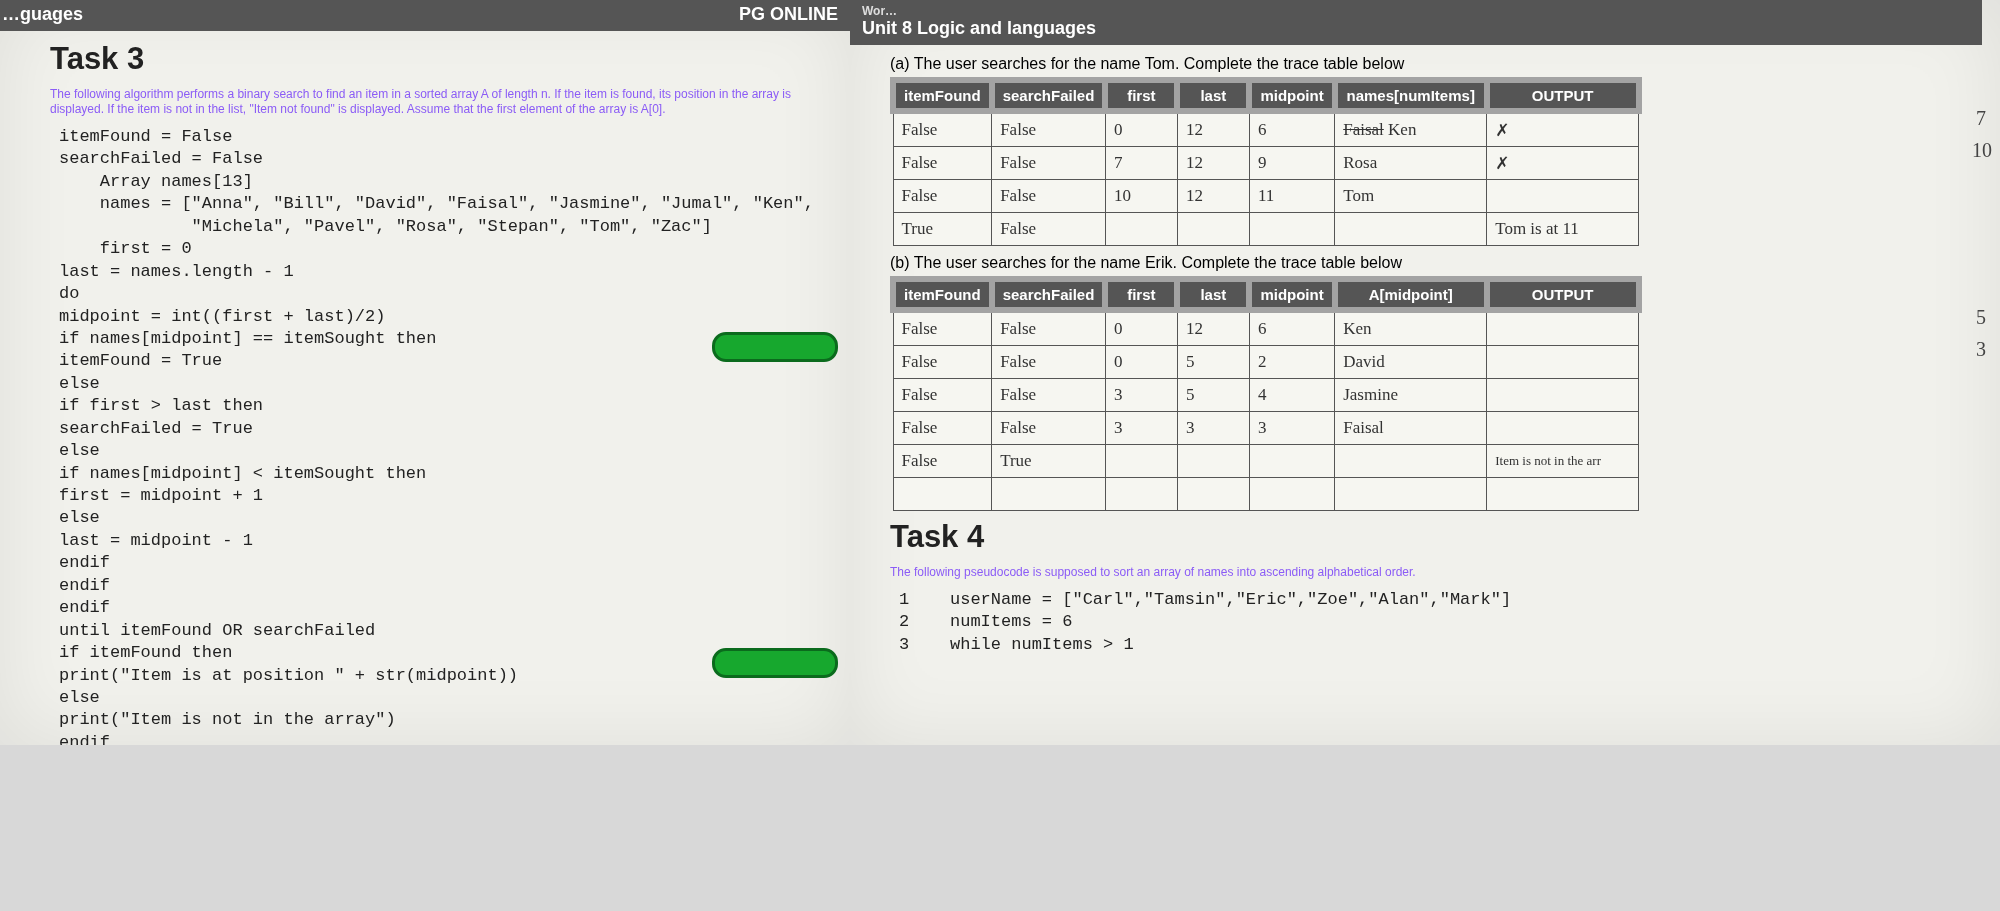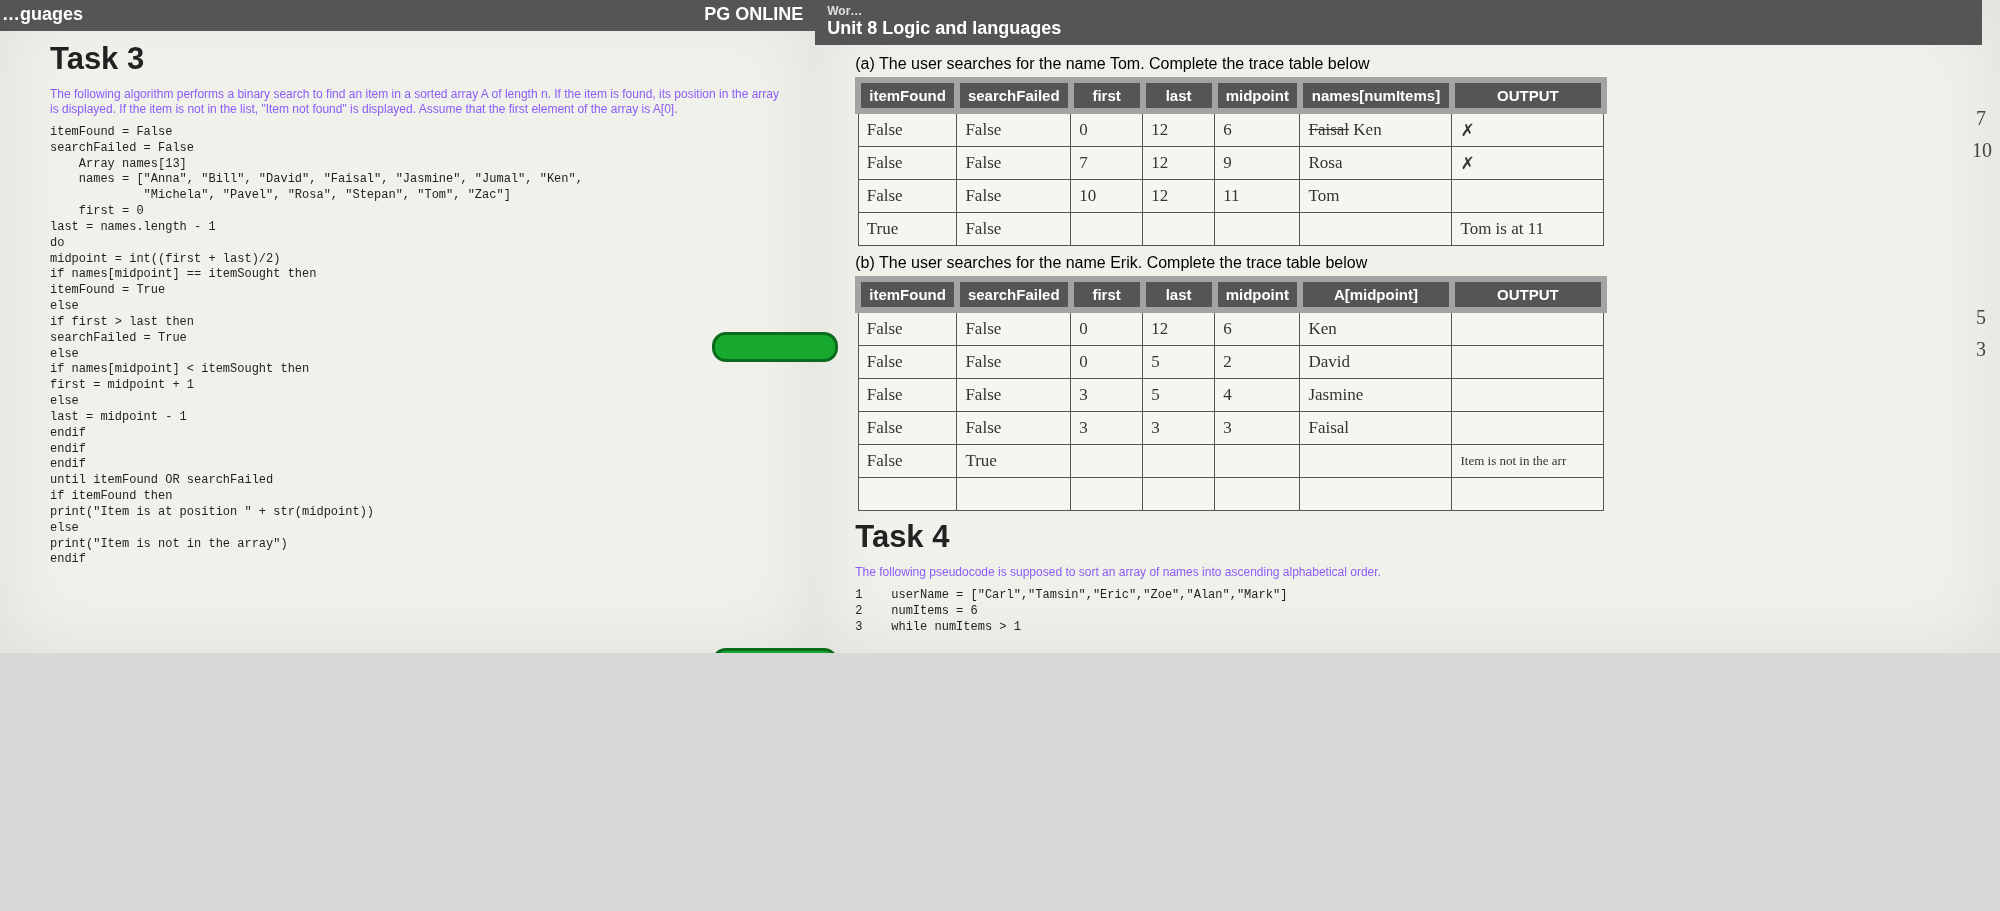--- a/index.html
+++ b/index.html
@@ -1,28 +1,28 @@
 <!DOCTYPE html>
 <html><head>
 <meta charset="utf-8">
 <style>
   html,body{margin:0;padding:0;font-family:Arial,Helvetica,sans-serif;background:#d8d8d8;}
-  .spread{display:flex;width:2000px;height:653px;position:relative;}
+  .spread{display:flex;width:2000px;height:745px;position:relative;}
   .page{background:#f1f1ec;position:relative;padding:0 30px 20px 60px;box-shadow:inset 0 0 80px rgba(0,0,0,0.08);}
   .page.left{width:770px;padding-left:50px;}
   .page.right{width:1180px;padding-left:40px;padding-right:18px;}
   .gutter{position:absolute;left:770px;top:0;width:40px;height:100%;background:linear-gradient(90deg,rgba(0,0,0,0.15),rgba(0,0,0,0.35),rgba(0,0,0,0.15));}
   .binder{position:absolute;width:120px;height:24px;background:#17a82e;border:3px solid #0b6b1d;border-radius:14px;z-index:5;}
   .binder.b1{top:332px;left:712px;}
   .binder.b2{top:648px;left:712px;}
   .header-bar{background:#555;color:#fff;font-weight:bold;padding:6px 12px;margin:-2px -30px 10px -60px;font-size:18px;display:flex;justify-content:space-between;align-items:center;}
   .header-bar.r{margin:-2px 0 10px -40px;}
   h2.task{font-size:31px;font-weight:bold;margin:8px 0 10px 0;color:#222;}
   p.intro{font-size:12px;color:#8b5cf6;line-height:1.25;margin:0 0 8px 0;}
-  pre.code{font-family:'Courier New',monospace;font-size:12px;color:#222;line-height:1.32;margin:0;white-space:pre;}
+  pre.code{font-family:'Courier New',monospace;font-size:17px;color:#222;line-height:1.32;margin:9px;white-space:pre;}
   .qlabel{font-size:16px;margin:6px 0 4px 0;}
   table.trace{border-collapse:collapse;font-size:15px;margin-bottom:8px;}
   table.trace th{background:#555;color:#fff;font-weight:bold;padding:4px 8px;border:6px solid #a3a3a3;}
   table.trace td{border:1px solid #555;padding:2px 8px;height:28px;min-width:55px;background:#f6f6f1;}
   .hw{font-family:'Comic Sans MS','Segoe Script',cursive;color:#333;font-size:17px;}
   .margin-note{position:absolute;font-family:'Comic Sans MS',cursive;color:#444;font-size:20px;}
   .scribble{font-family:'Comic Sans MS',cursive;color:#555;font-size:18px;letter-spacing:4px;margin:2px 0 6px 50px;}
   .struck{text-decoration:line-through;}
   .cell-w-first{min-width:50px;}
   .cell-w-name{min-width:130px;}

